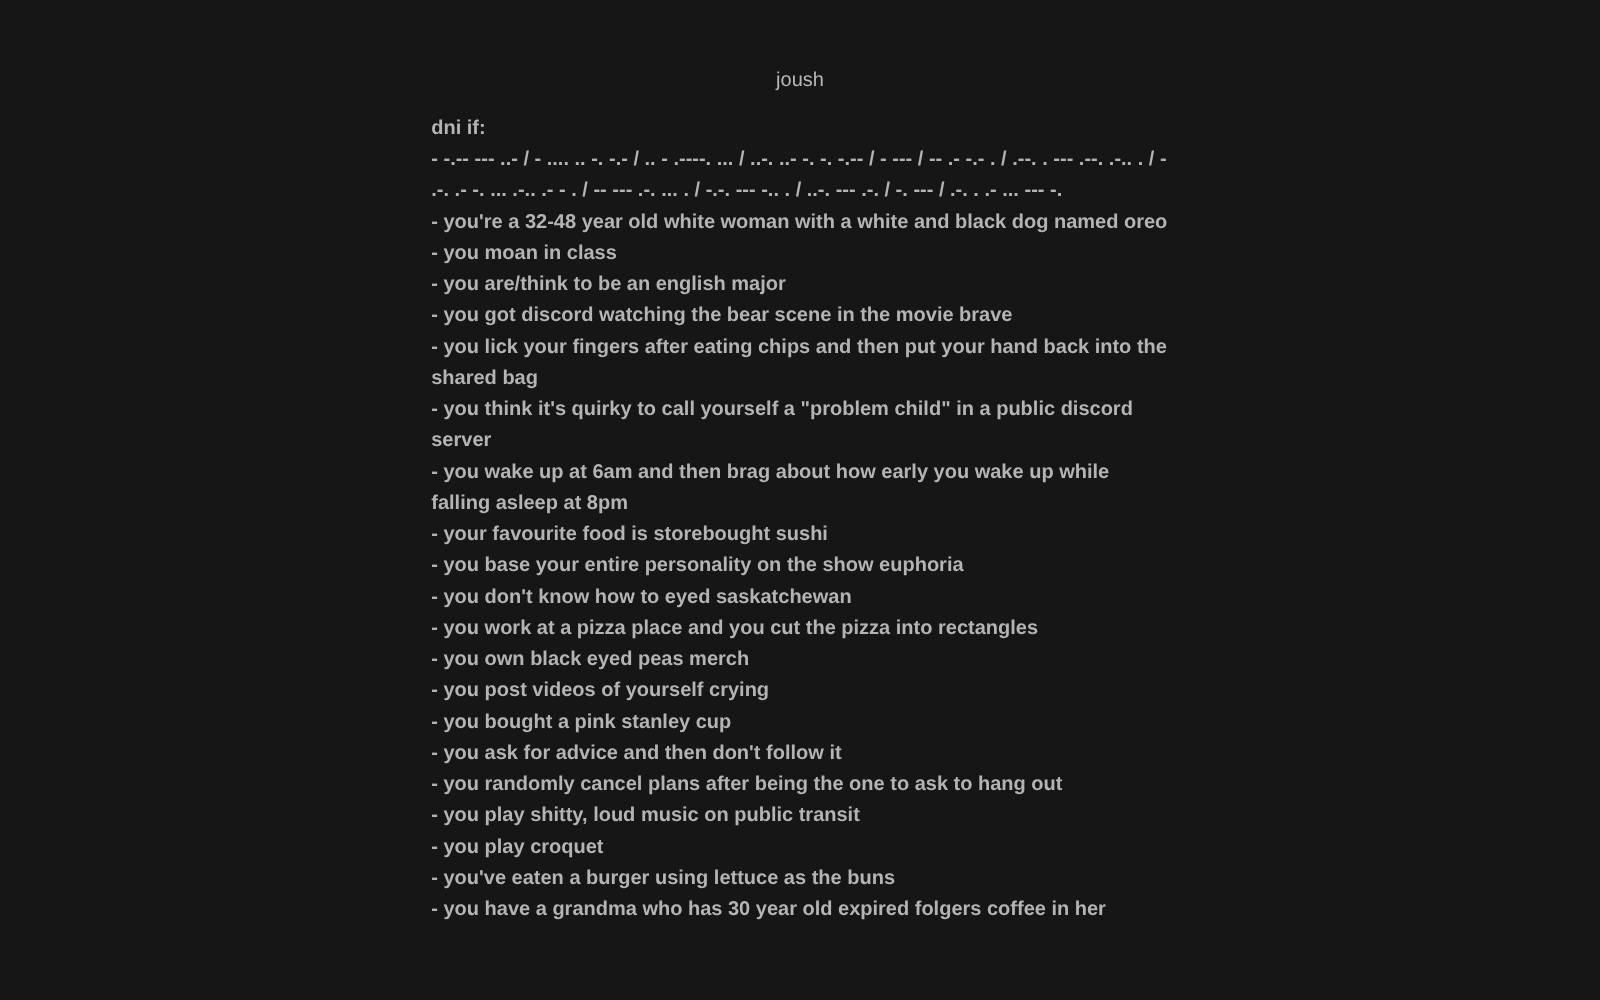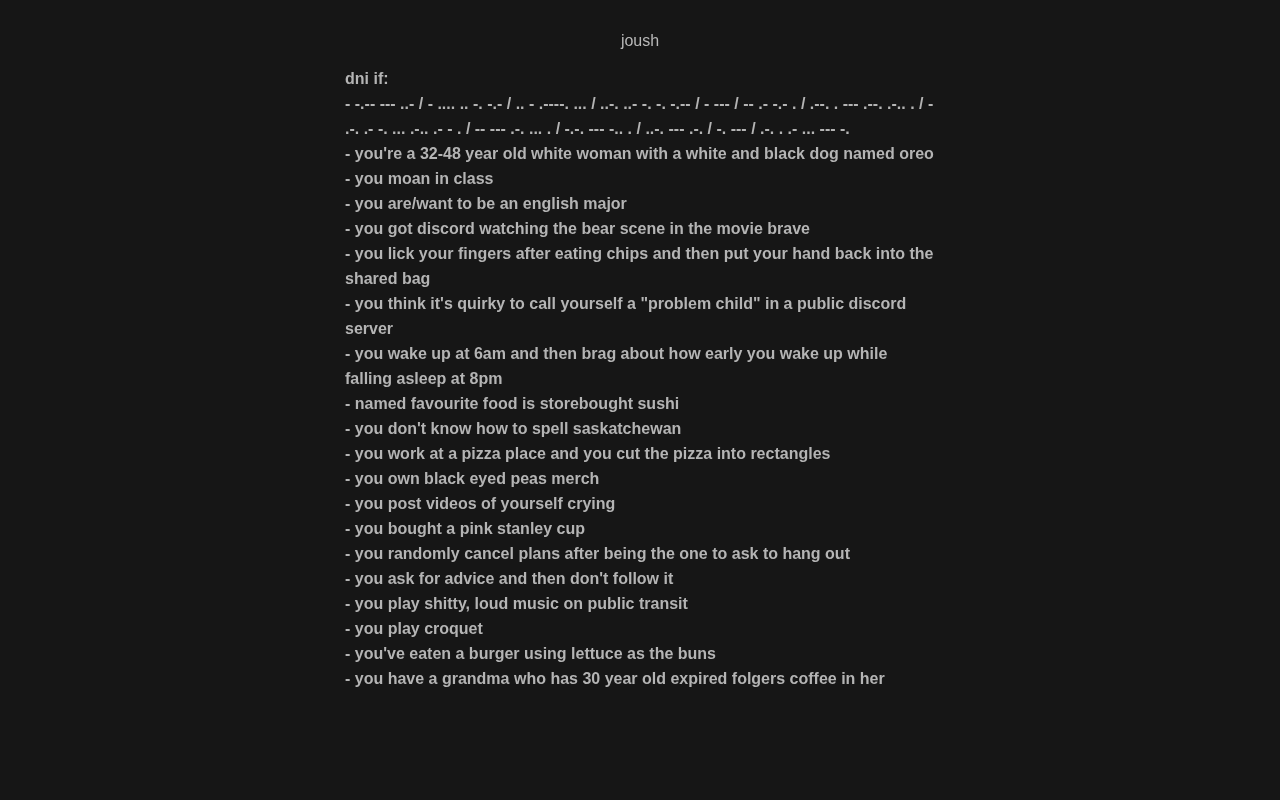--- a/index.html
+++ b/index.html
@@ -16,21 +16,21 @@
     background: #161616;
     color: #b4b4b4;
     font-family: "Liberation Sans", sans-serif;
     font-size: 16px;
     line-height: 25px;
     overflow: hidden;
   }
   .container {
     width: 590px;
     margin: 0 auto;
-    padding-top: 28px;
+    padding-top: 52px;
   }
   .title {
     font-size: 16px;
     font-weight: 400;
     text-align: center;
     line-height: 25px;
     margin: 0 0 13px 0;
     color: #b8b8b8;
   }
   .dni-heading {
@@ -48,32 +48,33 @@
 <body>
 
 <div class="page">
   <div class="container">
     <h1 class="title">joush</h1>
     <div class="dni-list">
       <p class="dni-heading">dni if:</p>
       <p>- -.-- --- ..- / - .... .. -. -.- / .. - .----. ... / ..-. ..- -. -. -.-- / - --- / -- .- -.- . / .--. . --- .--. .-.. . / - .-. .- -. ... .-.. .- - . / -- --- .-. ... . / -.-. --- -.. . / ..-. --- .-. / -. --- / .-. . .- ... --- -.</p>
       <p>- you're a 32-48 year old white woman with a white and black dog named oreo</p>
       <p>- you moan in class</p>
-      <p>- you are/want to be an english major</p>
+      <p>- you are/think to be an english major</p>
       <p>- you got discord watching the bear scene in the movie brave</p>
       <p>- you lick your fingers after eating chips and then put your hand back into the shared bag</p>
       <p>- you think it's quirky to call yourself a "problem child" in a public discord server</p>
       <p>- you wake up at 6am and then brag about how early you wake up while falling asleep at 8pm</p>
-      <p>- named favourite food is storebought sushi</p>
-      <p>- you don't know how to spell saskatchewan</p>
+      <p>- your favourite food is storebought sushi</p>
+      <p>- you base your entire personality on the show euphoria</p>
+      <p>- you don't know how to eyed saskatchewan</p>
       <p>- you work at a pizza place and you cut the pizza into rectangles</p>
       <p>- you own black eyed peas merch</p>
       <p>- you post videos of yourself crying</p>
       <p>- you bought a pink stanley cup</p>
+      <p>- you ask for advice and then don't follow it</p>
       <p>- you randomly cancel plans after being the one to ask to hang out</p>
-      <p>- you ask for advice and then don't follow it</p>
       <p>- you play shitty, loud music on public transit</p>
       <p>- you play croquet</p>
       <p>- you've eaten a burger using lettuce as the buns</p>
       <p>- you have a grandma who has 30 year old expired folgers coffee in her</p>
     </div>
   </div>
 </div>
 
 </body></html>

